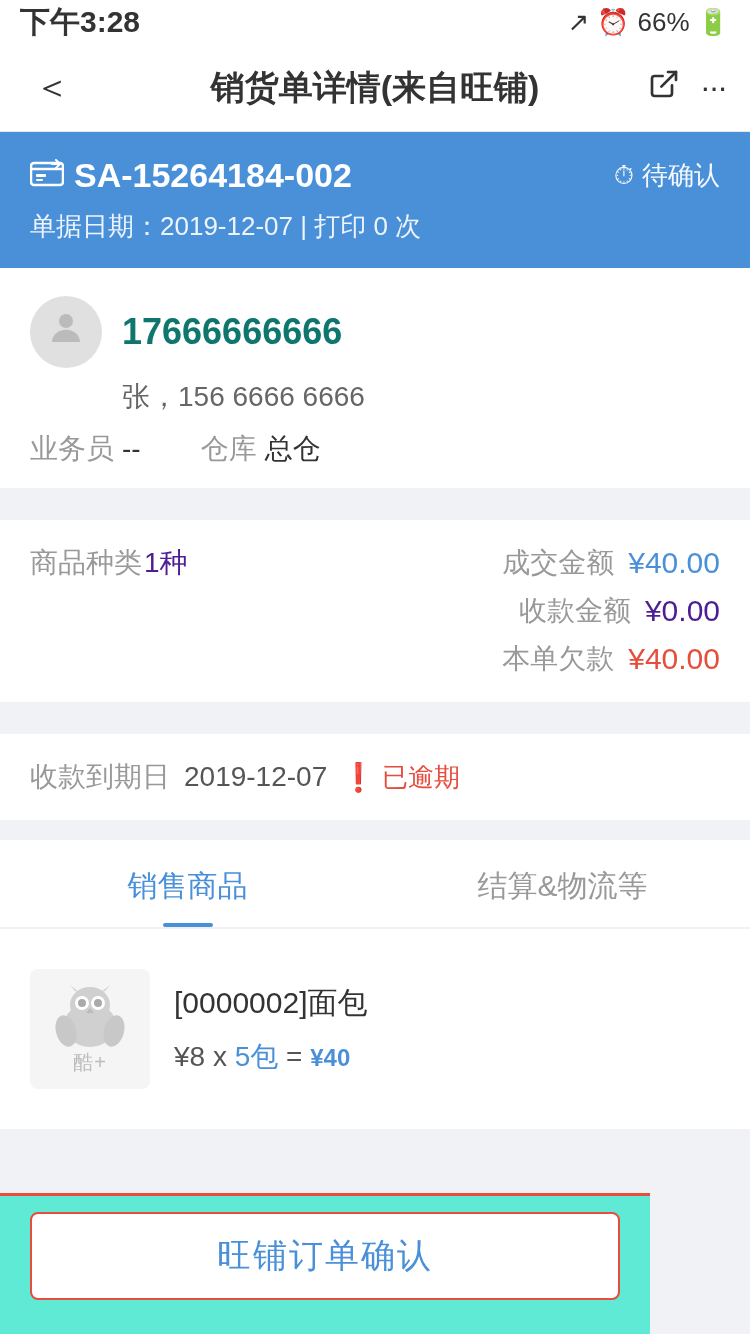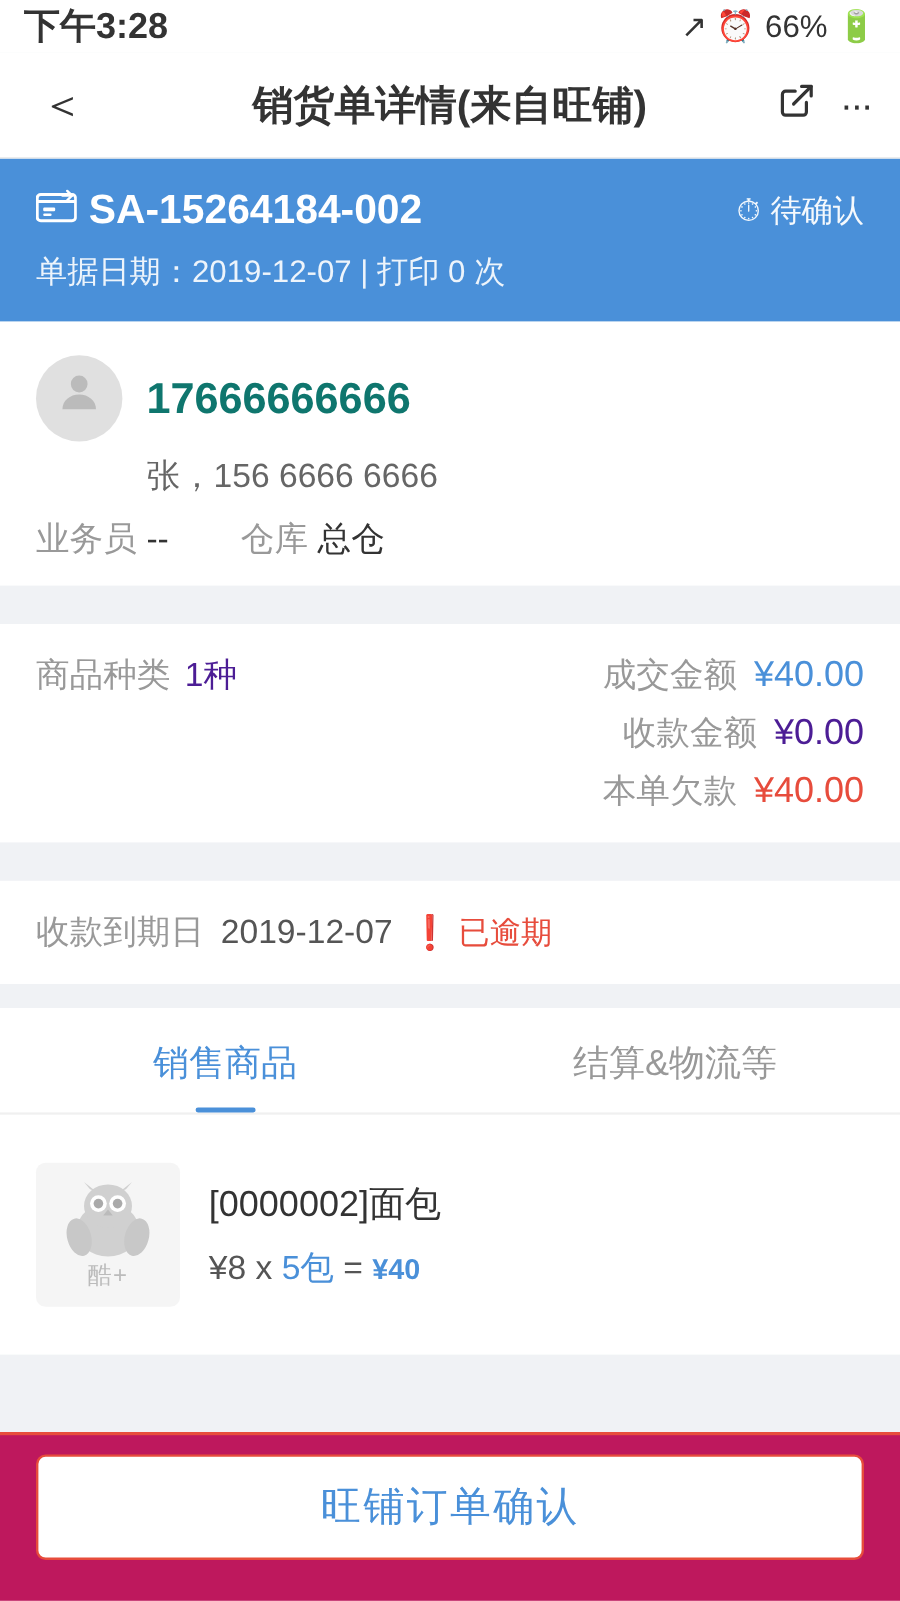--- a/index.html
+++ b/index.html
@@ -154,21 +154,21 @@
       background: #fff;
       padding: 24px 30px;
       margin-bottom: 16px;
       display: flex;
       justify-content: space-between;
       align-items: flex-start;
     }
     .summary-left {
       display: flex;
       align-items: center;
-      gap: 12px;
+      gap: 2px;
       text-align: right;
     }
     .summary-label { color: #999; font-size: 28px; }
     .summary-count { color: #4c1d95; font-size: 28px; }
     .summary-right {
       display: flex;
       flex-direction: column;
       align-items: flex-end;
       gap: 10px;
     }
@@ -285,22 +285,22 @@
     .content-area {
       min-height: 380px;
       background: #f0f2f5;
     }
 
     
     .bottom-bar {
       position: fixed;
       bottom: 0;
       left: 0;
-      width: 750px;
-      background: #be185d;
+      width: 650px;
+      background: #5eead4;
       padding: 16px 30px 34px;
       border-top: 3px solid #e74c3c;
     }
     .confirm-btn {
       width: 100%;
       height: 88px;
       background: #fff;
       border: 2px solid #e74c3c;
       border-radius: 8px;
       color: #4a90d9;

